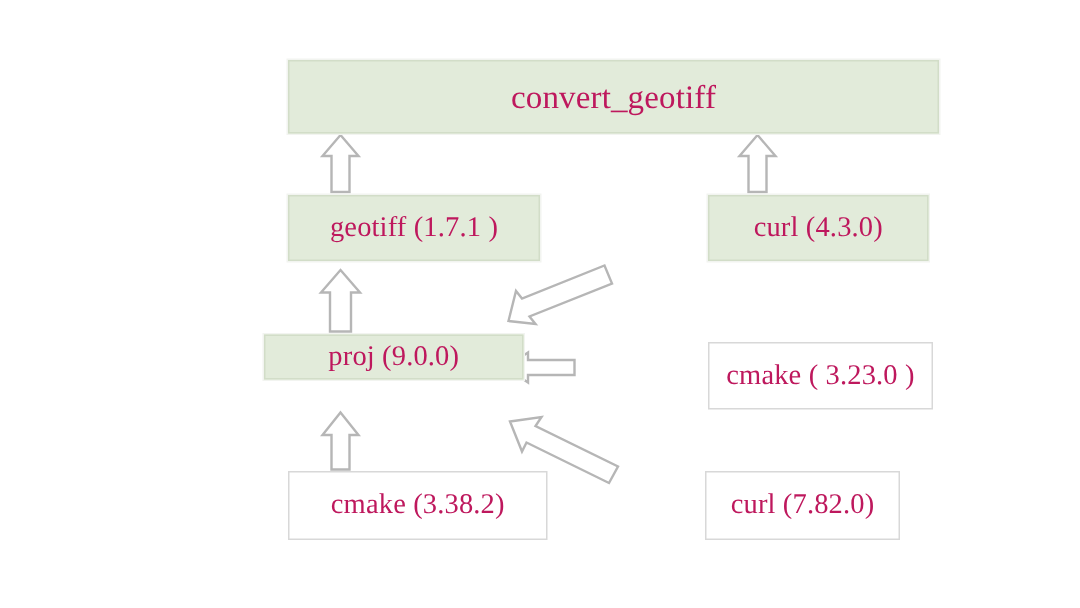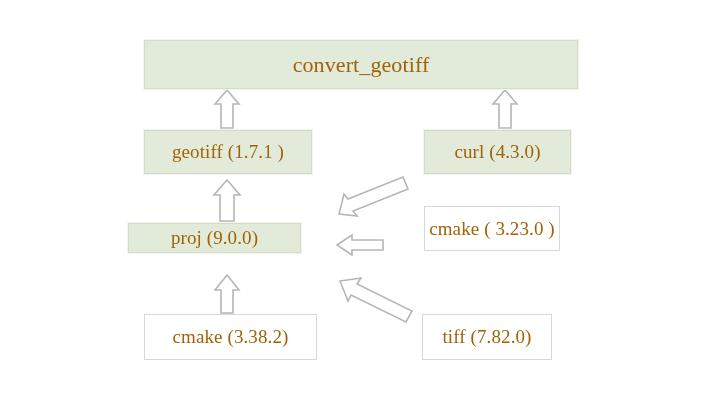--- a/index.html
+++ b/index.html
@@ -19,24 +19,25 @@
     height: 405px;
     background: #ffffff;
   }
   .node {
     position: absolute;
     box-sizing: border-box;
     display: flex;
     align-items: center;
     justify-content: center;
     font-family: "Liberation Serif", "DejaVu Serif", serif;
-    color: #a16207;
+    color: #be185d;
     text-align: center;
     letter-spacing: 0.1px;
     white-space: pre;
+    margin-left: 48px;
   }
   .node.green {
     background: #e2ebda;
     border: 1px solid #d2ddc8;
     box-shadow: 0 0 0 1px #f2f4f0;
   }
   .node.white {
     background: #ffffff;
     border: 1px solid #d8d8d8;
   }
@@ -78,19 +79,19 @@
   </svg>
 
   <div class="node green" style="left:144px; top:40px; width:434px; height:49px; font-size:22px;">convert_geotiff</div>
 
   <div class="node green" style="left:144px; top:130px; width:168px; height:44px; font-size:19px;">geotiff (1.7.1 )</div>
 
   <div class="node green" style="left:424px; top:130px; width:147px; height:44px; font-size:19px;">curl (4.3.0)</div>
 
   <div class="node green" style="left:128px; top:223px; width:173px; height:30px; font-size:19px;">proj (9.0.0)</div>
 
-  <div class="node white" style="left:424px; top:206px; width:136px; height:45px; font-size:19px;">cmake ( 3.23.0 )</div>
+  <div class="node white" style="left:424px; top:228px; width:150px; height:45px; font-size:19px;">cmake ( 3.23.0 )</div>
 
   <div class="node white" style="left:144px; top:314px; width:173px; height:46px; font-size:19px;">cmake (3.38.2)</div>
 
-  <div class="node white" style="left:422px; top:314px; width:130px; height:46px; font-size:19px;">tiff (7.82.0)</div>
+  <div class="node white" style="left:422px; top:314px; width:130px; height:46px; font-size:19px;">curl (7.82.0)</div>
 
 </div>
 
 </body></html>

